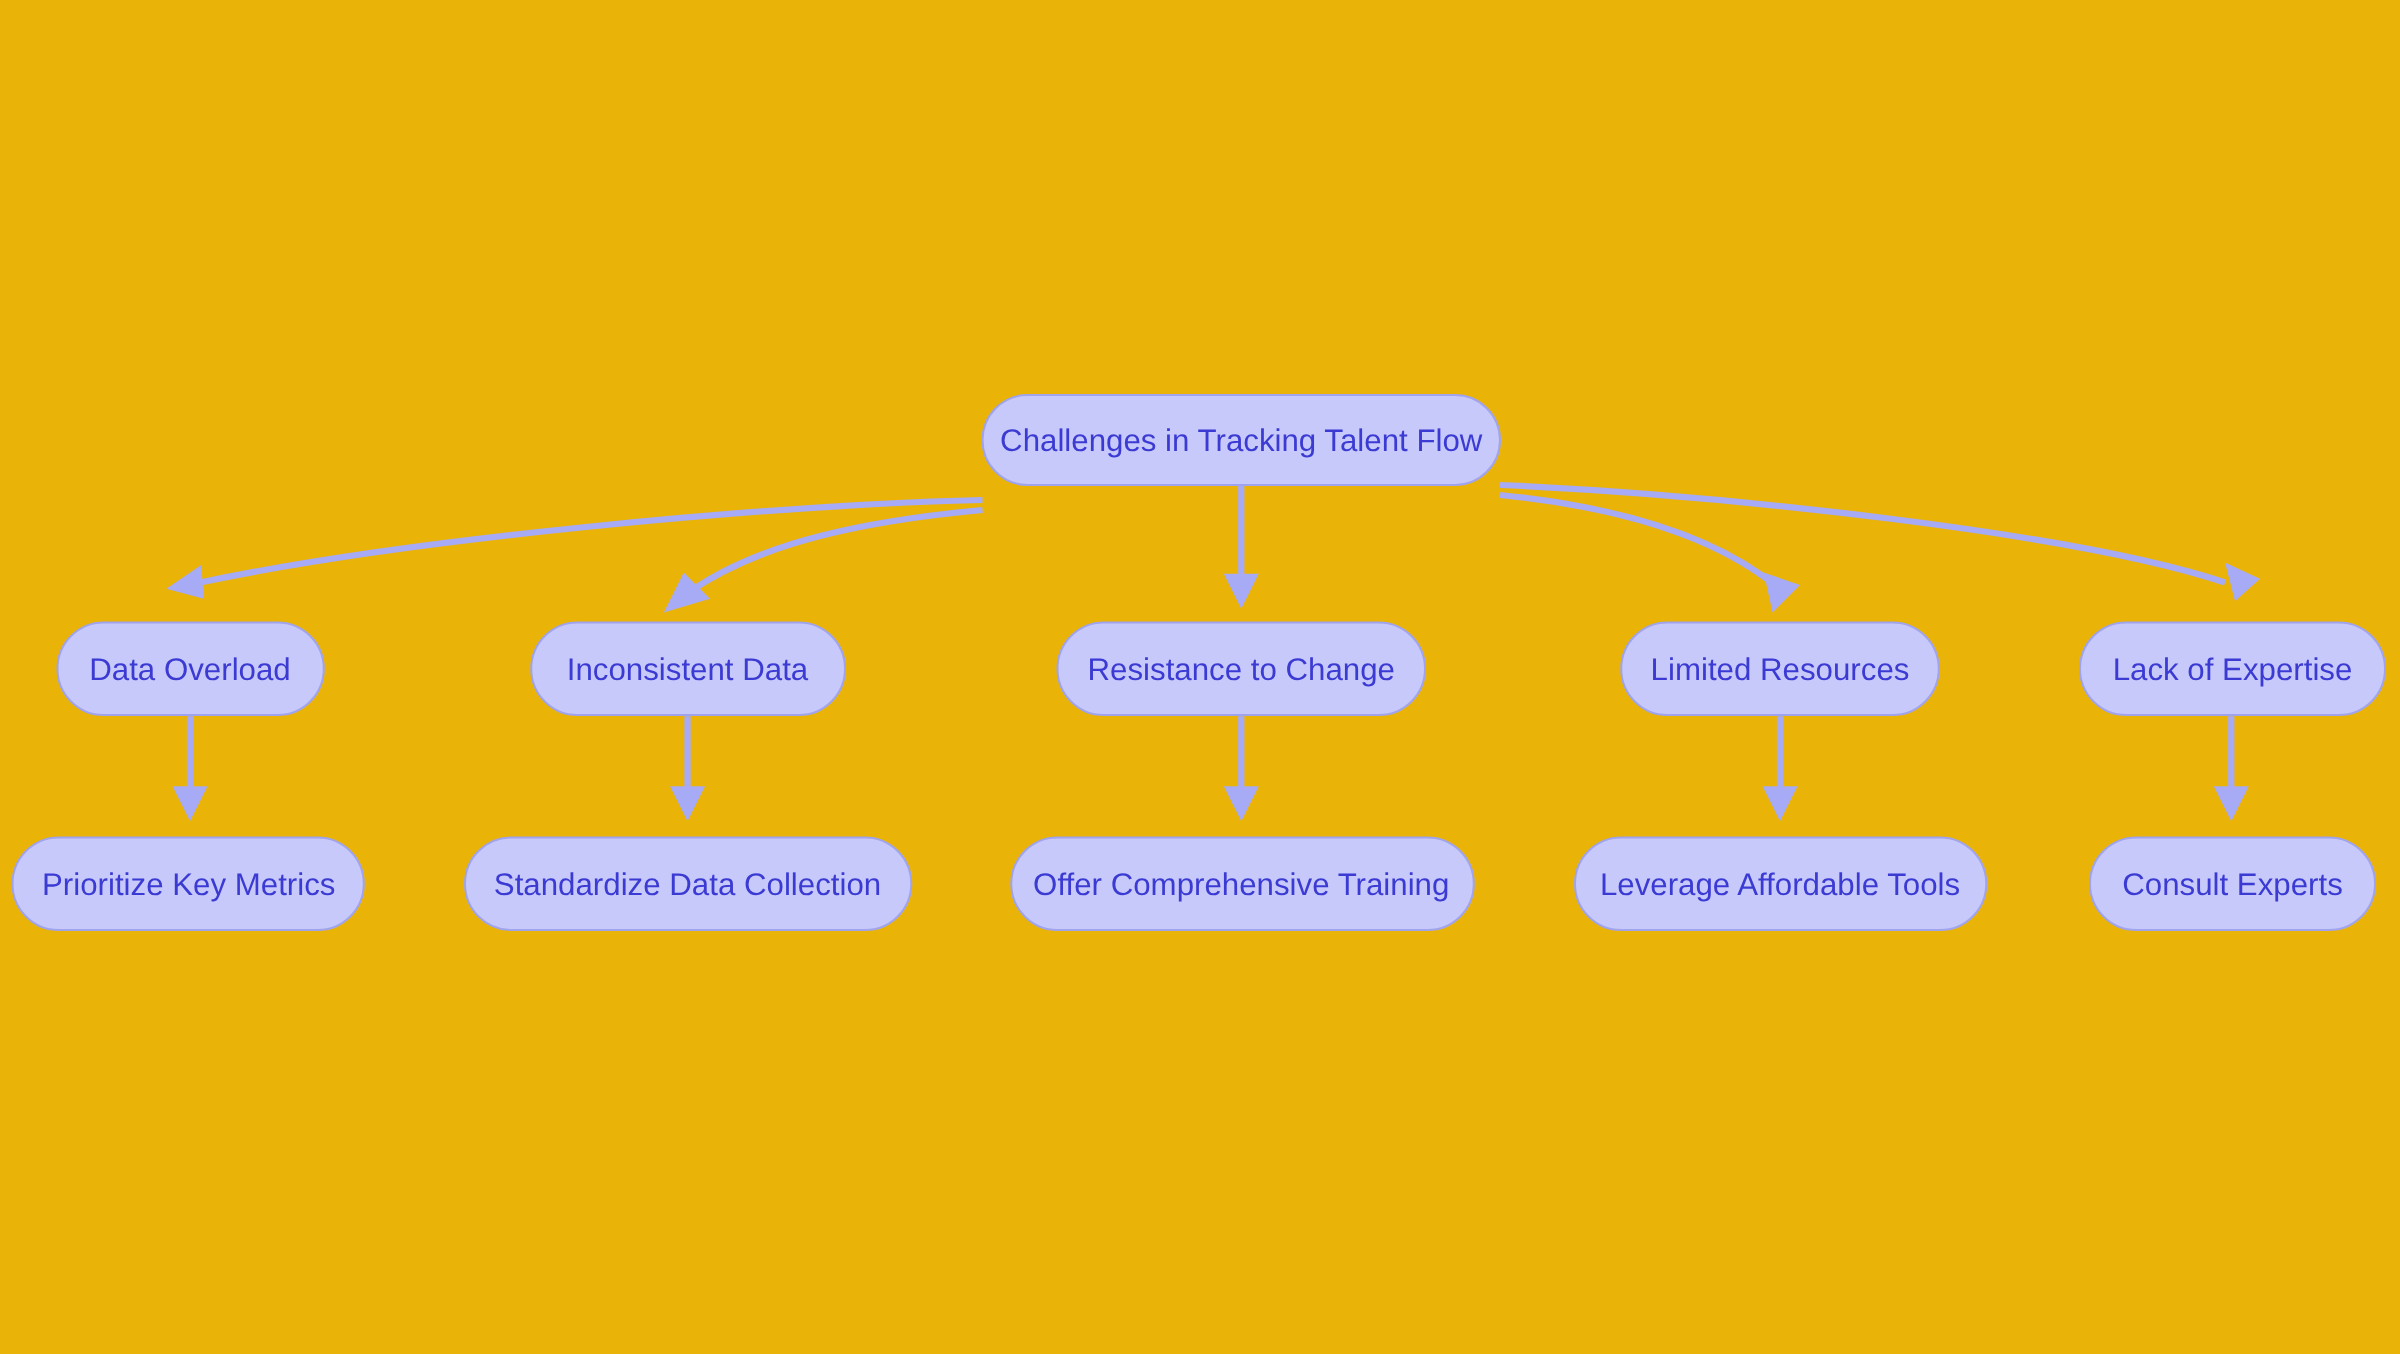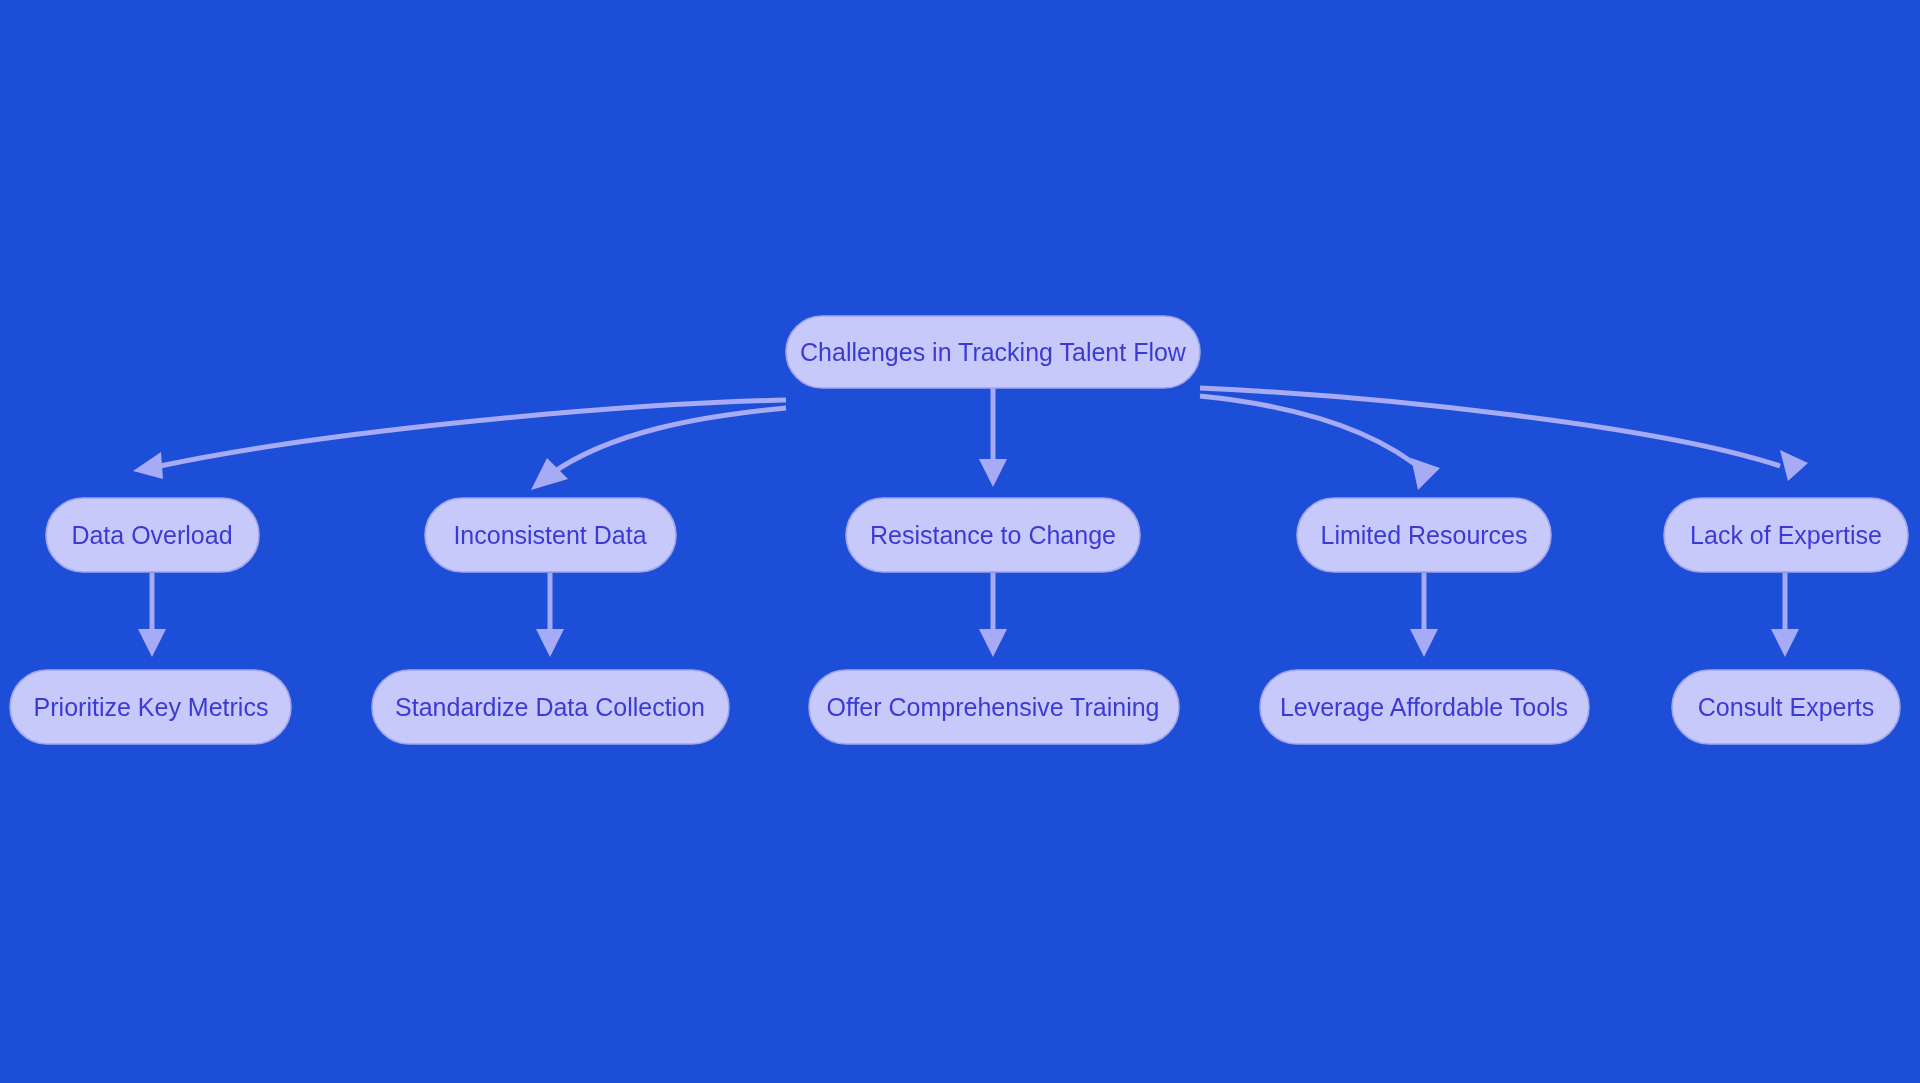--- a/index.html
+++ b/index.html
@@ -10,21 +10,21 @@
   body {
     width: 1920px;
     height: 1083px;
     overflow: hidden;
     font-family: "Liberation Sans", sans-serif;
   }
   #flowchart-root {
     position: relative;
     width: 1920px;
     height: 1083px;
-    background: #1d4ed8;
+    background: #eab308;
   }
   svg#diagram {
     display: block;
     width: 1920px;
     height: 1083px;
   }
   .node-shape {
     fill: #c7c9fa;
     stroke: #a0a4ec;
     stroke-width: 1.6;

